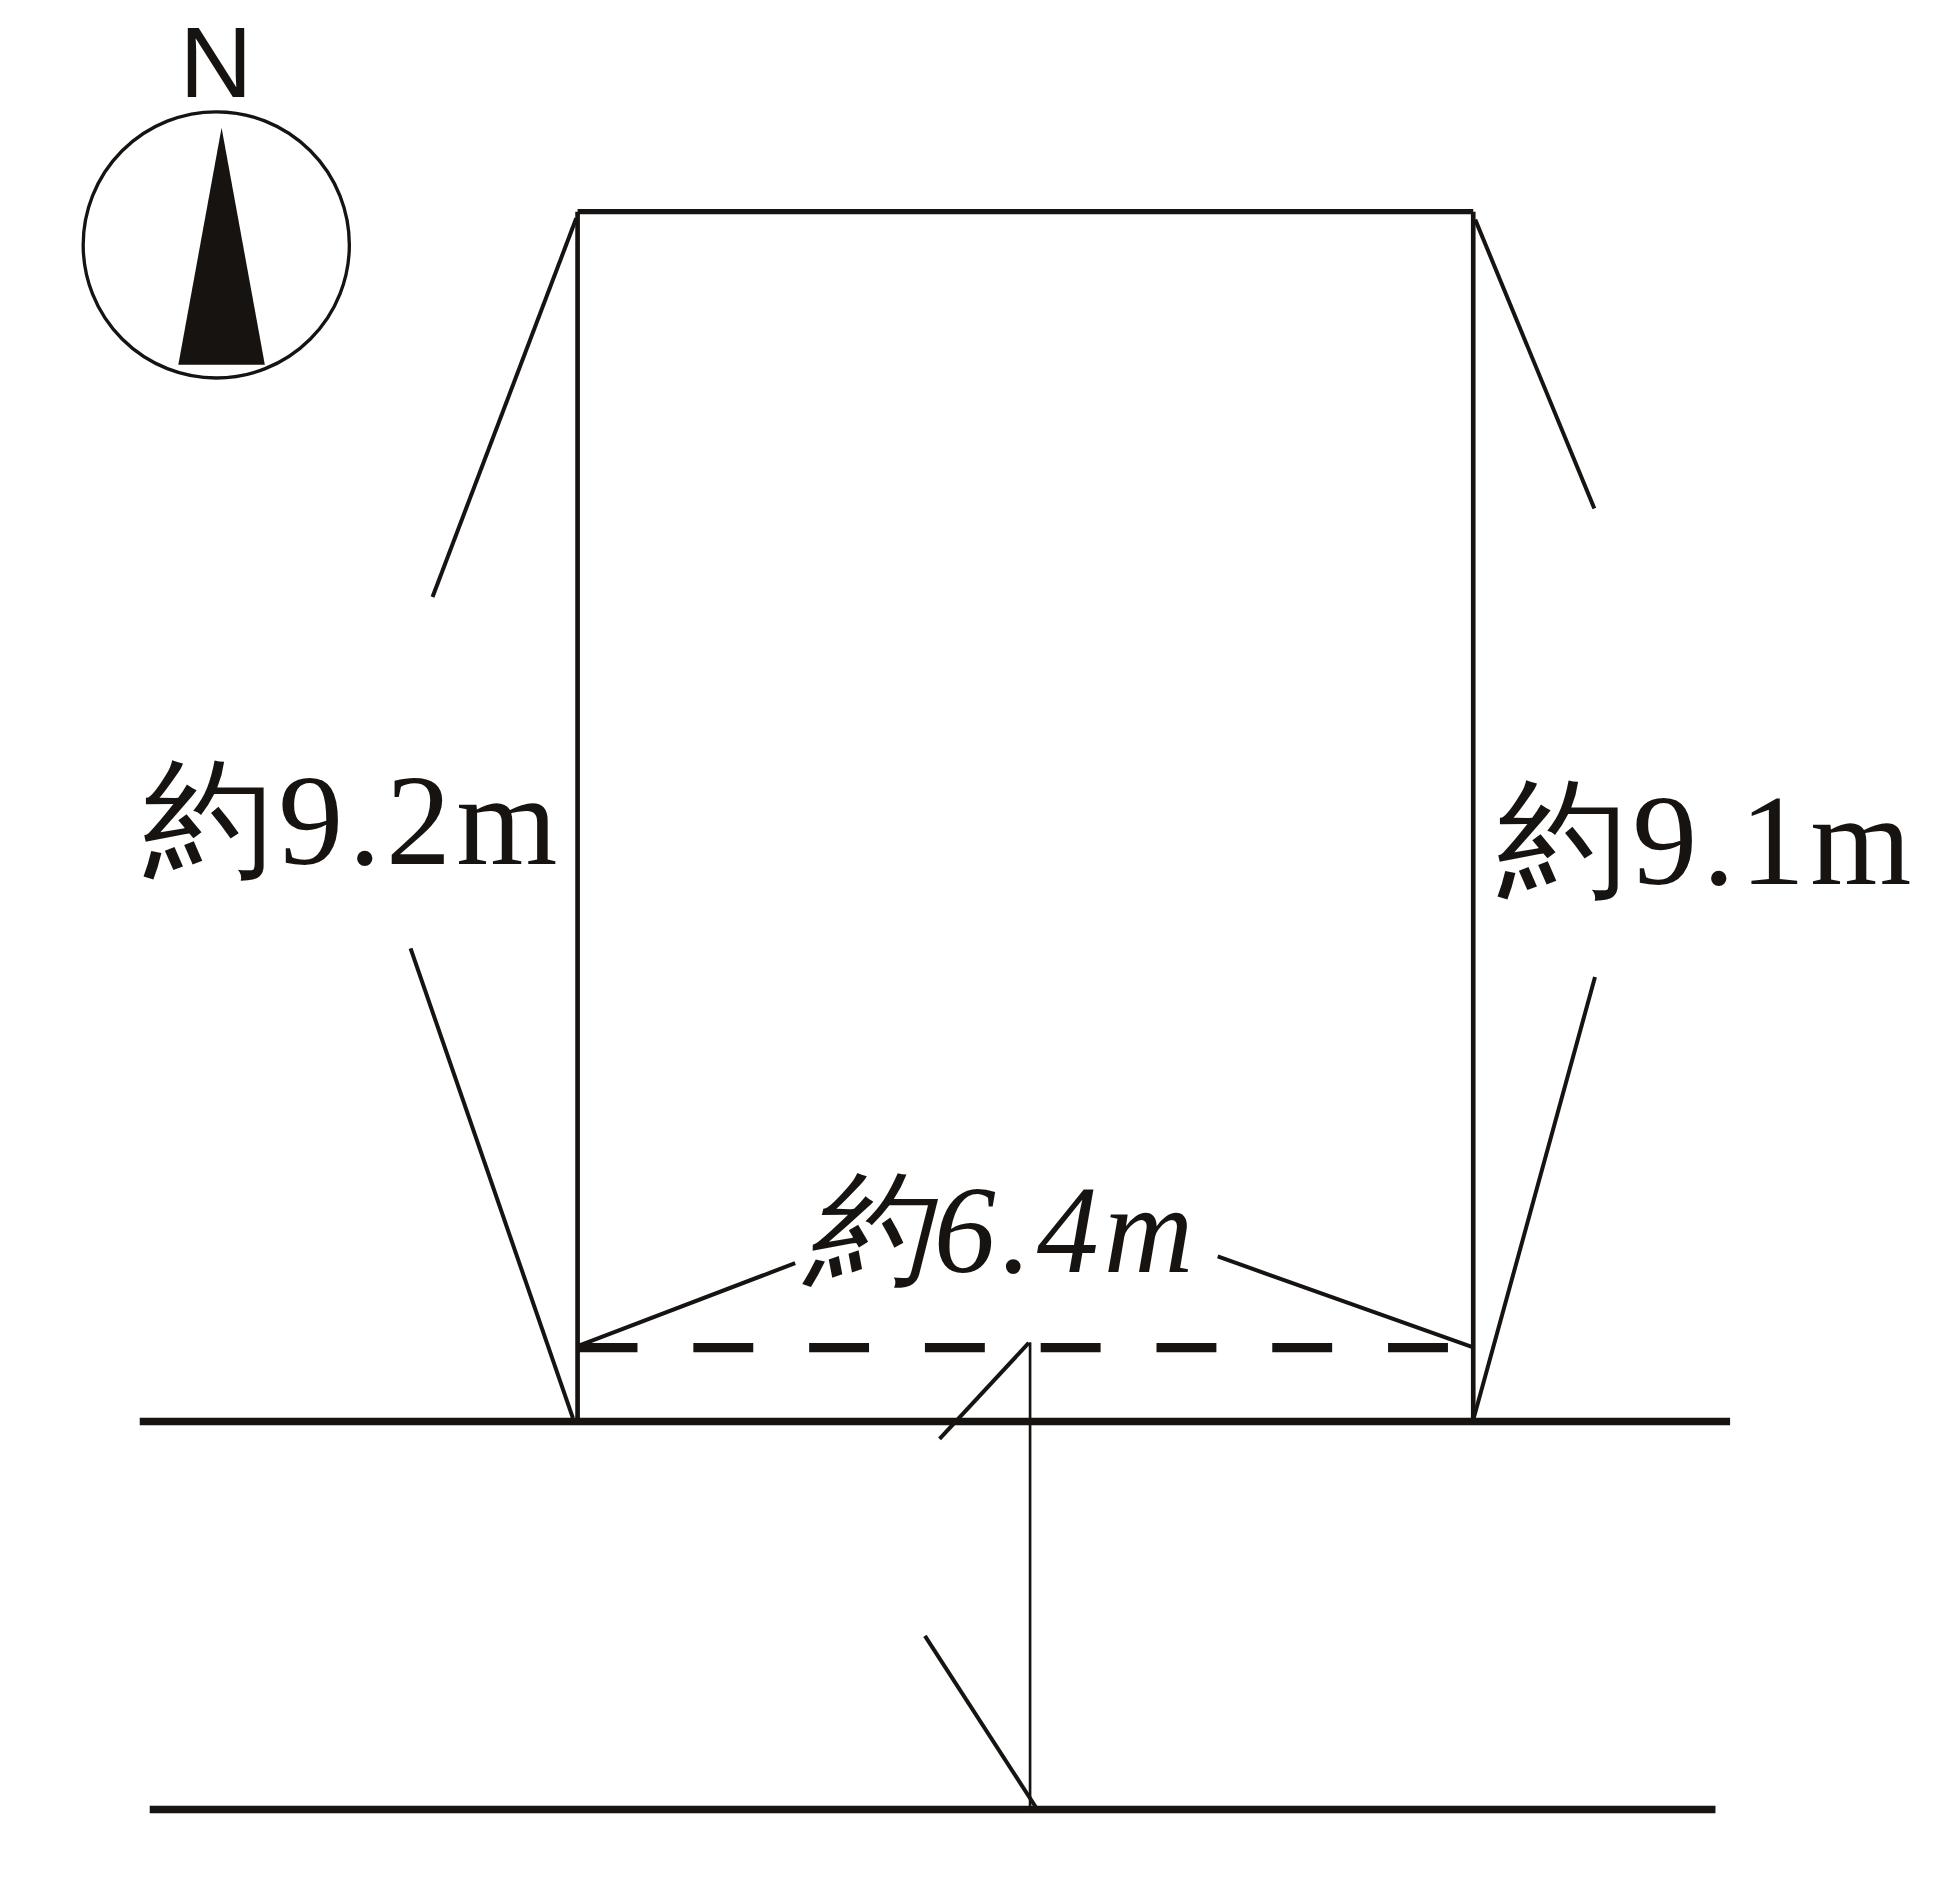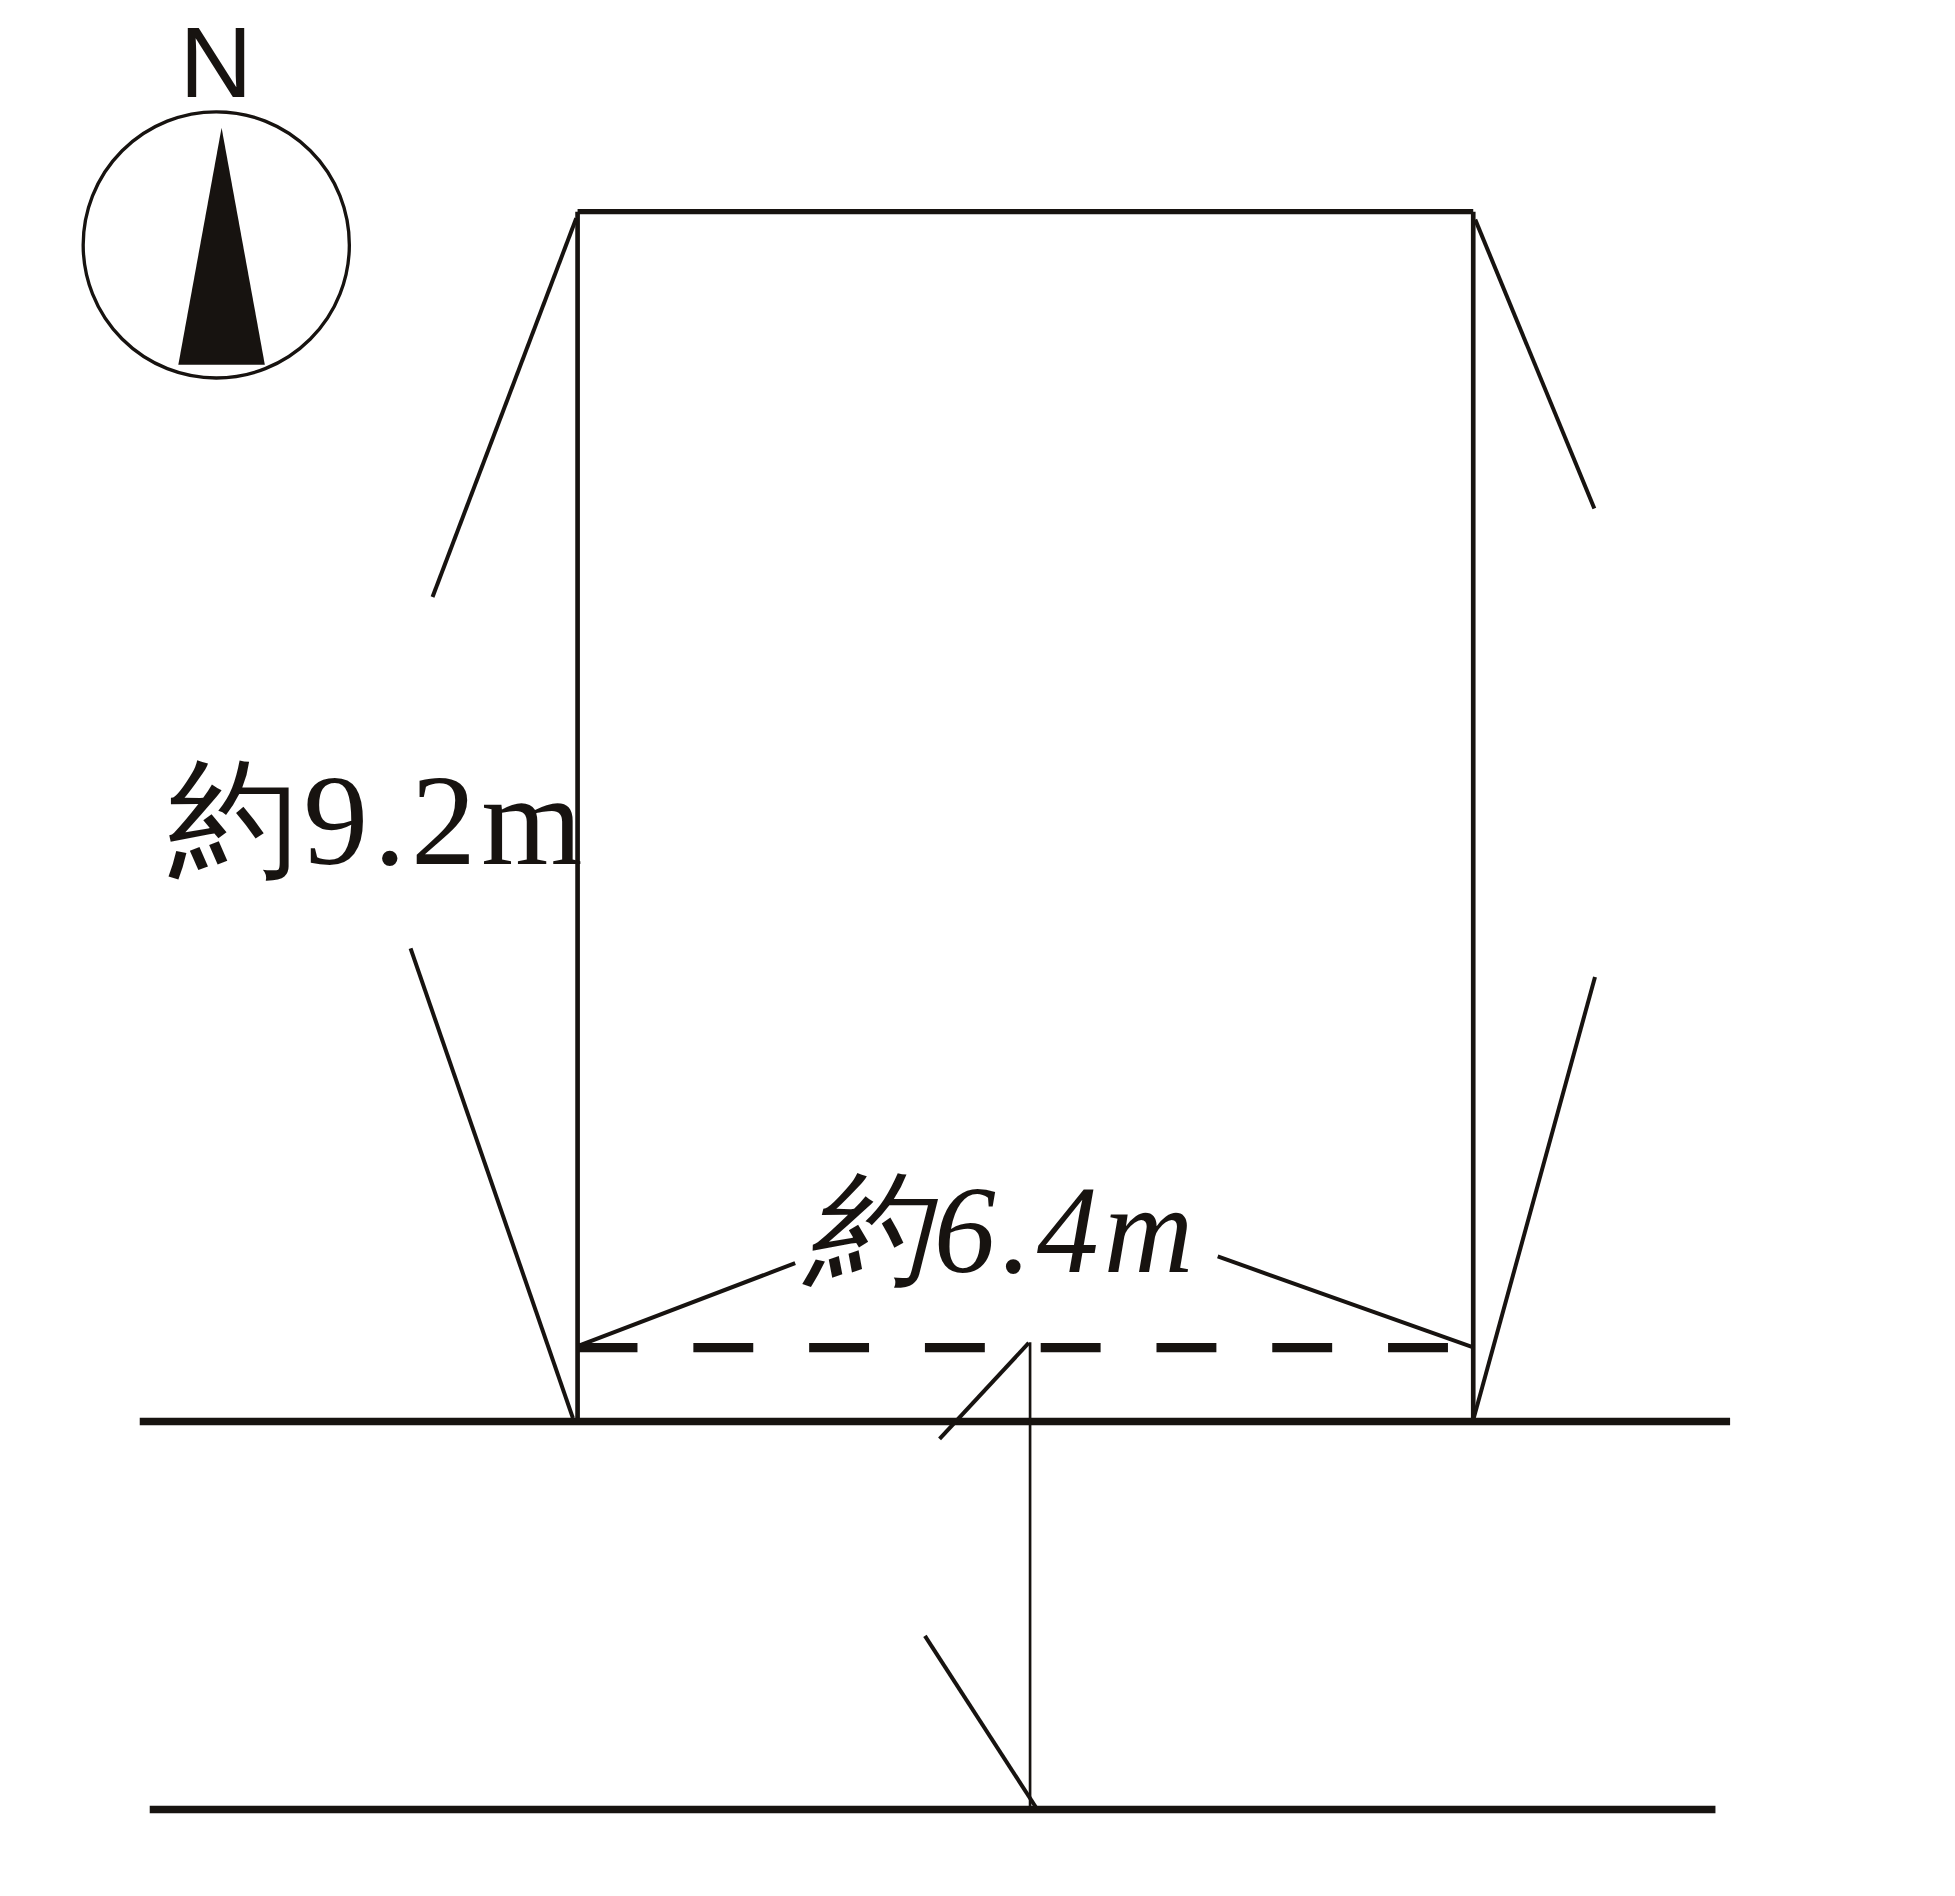--- a/index.html
+++ b/index.html
@@ -41,21 +41,21 @@
   }
   .lbl-area {
     left: 666px;
     top: 529px;
     width: 692px;
     font-size: 137px;
     line-height: 188px;
     letter-spacing: 0.02em;
   }
   .lbl-side-left {
-    left: 168px;
+    left: 143px;
     top: 755px;
     width: 406px;
     font-size: 130px;
   }
   .lbl-side-right {
     left: 1497px;
     top: 775px;
     width: 399px;
     font-size: 130px;
   }
@@ -101,16 +101,17 @@
     <line x1="870" y1="2022" x2="1195" y2="1898" stroke-width="6"></line>
     <line x1="1830" y1="1888" x2="2212" y2="2024" stroke-width="6"></line>
     <line x1="1412" y1="2162" x2="1546" y2="2018" stroke-width="6"></line>
     <line x1="1390" y1="2458" x2="1557" y2="2716" stroke-width="6"></line>
   </svg>
 
   <div class="lbl lbl-north">N</div>
 
 
   <div class="lbl lbl-side-left">約9.2m</div>
+  <div class="lbl lbl-side-right">約9.1m</div>
   <div class="lbl lbl-frontage">約6.4m</div>
 
 </div>
 
 
 </body></html>

